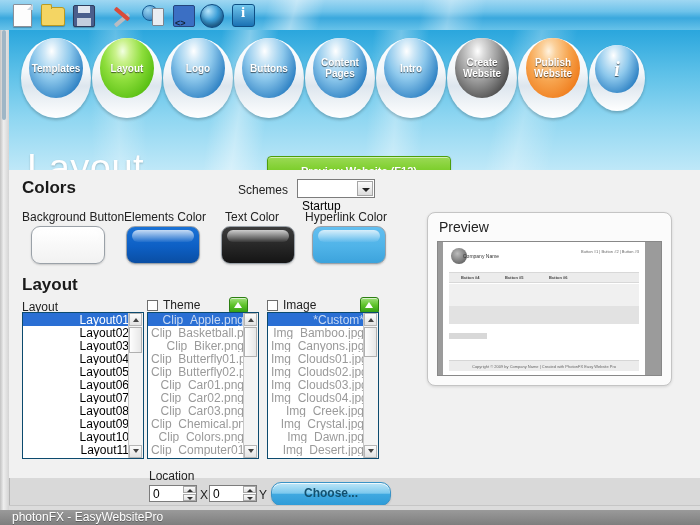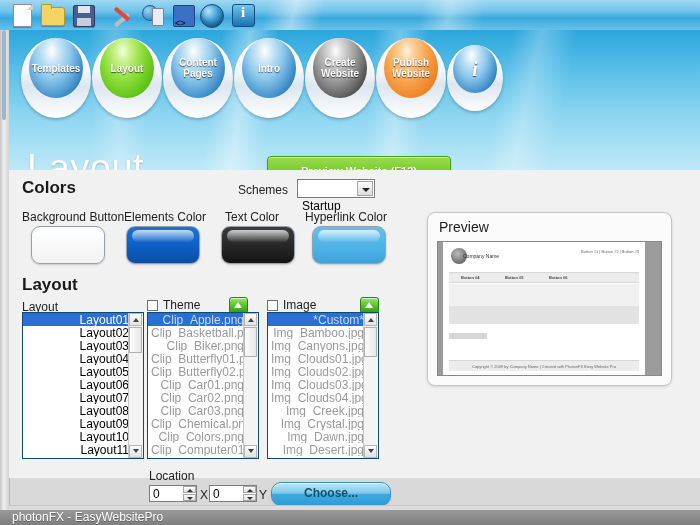--- a/index.html
+++ b/index.html
@@ -218,20 +218,26 @@
     <div class="swoosh"></div>
 
     <div class="navrow">
       <div class="navbtn">
         <div class="inner blue">Templates</div>
         </div>
       <div class="navbtn">
         <div class="inner green">Layout</div>
         </div>
       <div class="navbtn">
+        <div class="inner blue">Logo</div>
+        </div>
+      <div class="navbtn">
+        <div class="inner blue">Buttons</div>
+        </div>
+      <div class="navbtn">
         <div class="inner blue">Content Pages</div>
         </div>
       <div class="navbtn">
         <div class="inner blue">Intro</div>
         </div>
       <div class="navbtn">
         <div class="inner gray">Create Website</div>
         </div>
       <div class="navbtn">
         <div class="inner orange">Publish Website</div>

